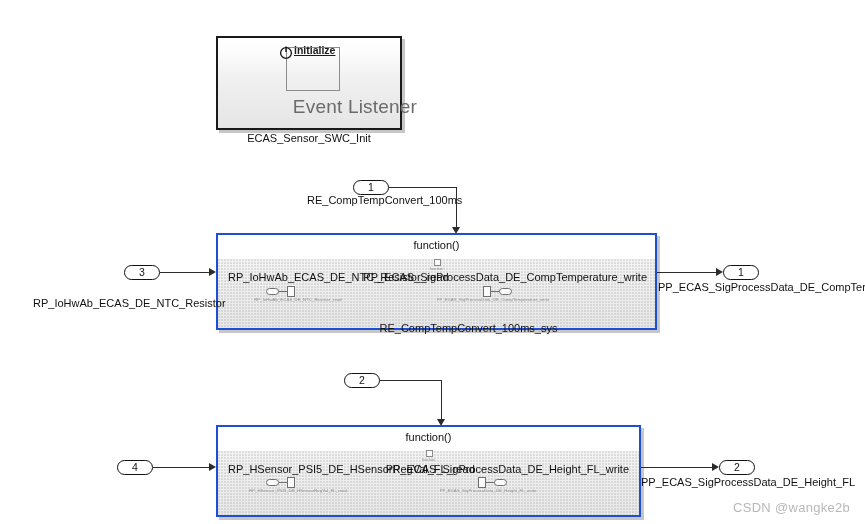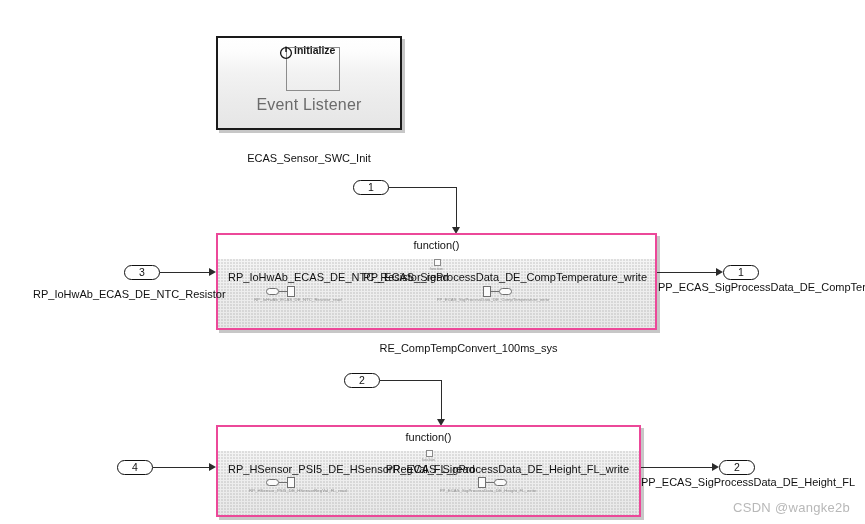--- a/index.html
+++ b/index.html
@@ -31,37 +31,39 @@
     position: absolute;
     border: 1px solid #8c8c8c;
     background: transparent;
     box-sizing: border-box;
   }
   .evt-title {
     position: absolute;
     width: 100%;
     text-align: center;
     color: #6b6b6b;
-    font-size: 16px;
+    font-size: 19px;
     letter-spacing: .2px;
     white-space: nowrap;
+    margin-left: 46px;
   }
   .evt-initlabel {
     position: absolute;
     font-size: 10.5px;
     font-weight: bold;
     color: #1a1a1a;
     white-space: nowrap;
+    text-decoration: underline;
   }
   .power-icon { position: absolute; }
 
   
   .sys-block {
     position: absolute;
-    border: 2px solid #ec4899;
+    border: 2px solid #1d4ed8;
     box-sizing: border-box;
     background: #ffffff;
     box-shadow: 3px 3px 0 rgba(0,0,0,0.22);
     overflow: hidden;
   }
   .sys-shade {
     position: absolute;
     left: 0; right: 0;
     background:
       radial-gradient(circle at 1px 1px, rgba(120,120,120,.40) 0.6px, rgba(0,0,0,0) 0.8px) 0 0/3px 3px,
@@ -79,21 +81,20 @@
     color: #111111;
     white-space: nowrap;
     text-align: center;
   }
   .sys-caption {
     position: absolute;
     font-size: 11px;
     color: #111111;
     white-space: nowrap;
     text-align: center;
-    margin-top: 20px;
   }
   .mini-caption {
     position: absolute;
     font-size: 4.2px;
     color: #8e8e8e;
     white-space: nowrap;
     text-align: center;
     transform: scale(1);
     letter-spacing: .1px;
   }
@@ -202,20 +203,21 @@
       <line x1="8" y1="2.4" x2="8" y2="8" stroke="#141414" stroke-width="1.4"></line>
     </svg>
 
     <div class="evt-initlabel" style="left:76px; top:6px;">initialize</div>
 
     <div class="evt-title" style="left:0; top:58px;">Event Listener</div>
   </div>
   <div class="sys-caption" style="left:216px; top:132px; width:186px;">ECAS_Sensor_SWC_Init</div>
 
   <div class="port" style="left:353px; top:180px;"><span>1</span></div>
+  <div class="port-label" style="left:307px; top:194px;">RE_CompTempConvert_100ms</div>
   <div class="line-h" style="left:389px; top:187px; width:68px;"></div>
   <div class="line-v" style="left:456px; top:187px; height:41px;"></div>
   <div class="arrow-d" style="left:452px; top:227px;"></div>
 
   <div class="sys-block" style="left:216px; top:233px; width:441px; height:97px;">
     <div class="sys-shade" style="top:24px; bottom:0;"></div>
 
     <div class="sys-func-label" style="left:0; top:4px; width:100%;">function()</div>
 
     <div class="mini-func-square" style="left:calc(50% - 3px); top:24px;"></div>
@@ -229,21 +231,21 @@
 
     <div class="sys-port-label" style="right:8px; top:36px;">PP_ECAS_SigProcessData_DE_CompTemperature_write</div>
     <div class="mini-square" style="left:265px; top:51px;"></div>
     <div class="mini-link" style="left:273px; top:56px; width:8px;"></div>
     <div class="mini-oval" style="left:281px; top:53px;"></div>
     <div class="mini-caption" style="left:195px; top:62px; width:160px;">PP_ECAS_SigProcessData_DE_CompTemperature_write</div>
   </div>
   <div class="sys-caption" style="left:216px; top:322px; width:505px;">RE_CompTempConvert_100ms_sys</div>
 
   <div class="port" style="left:124px; top:265px;"><span>3</span></div>
-  <div class="port-label" style="left:33px; top:288px;">RP_IoHwAb_ECAS_DE_NTC_Resistor</div>
+  <div class="port-label" style="left:33px; top:297px;">RP_IoHwAb_ECAS_DE_NTC_Resistor</div>
   <div class="line-h" style="left:160px; top:272px; width:49px;"></div>
   <div class="arrow-r" style="left:209px; top:268px;"></div>
 
   <div class="line-h" style="left:657px; top:272px; width:60px;"></div>
   <div class="arrow-r" style="left:716px; top:268px;"></div>
   <div class="port" style="left:723px; top:265px;"><span>1</span></div>
   <div class="port-label" style="left:658px; top:281px;">PP_ECAS_SigProcessData_DE_CompTemperature</div>
 
   <div class="port" style="left:344px; top:373px;"><span>2</span></div>
   <div class="line-h" style="left:380px; top:380px; width:62px;"></div>

